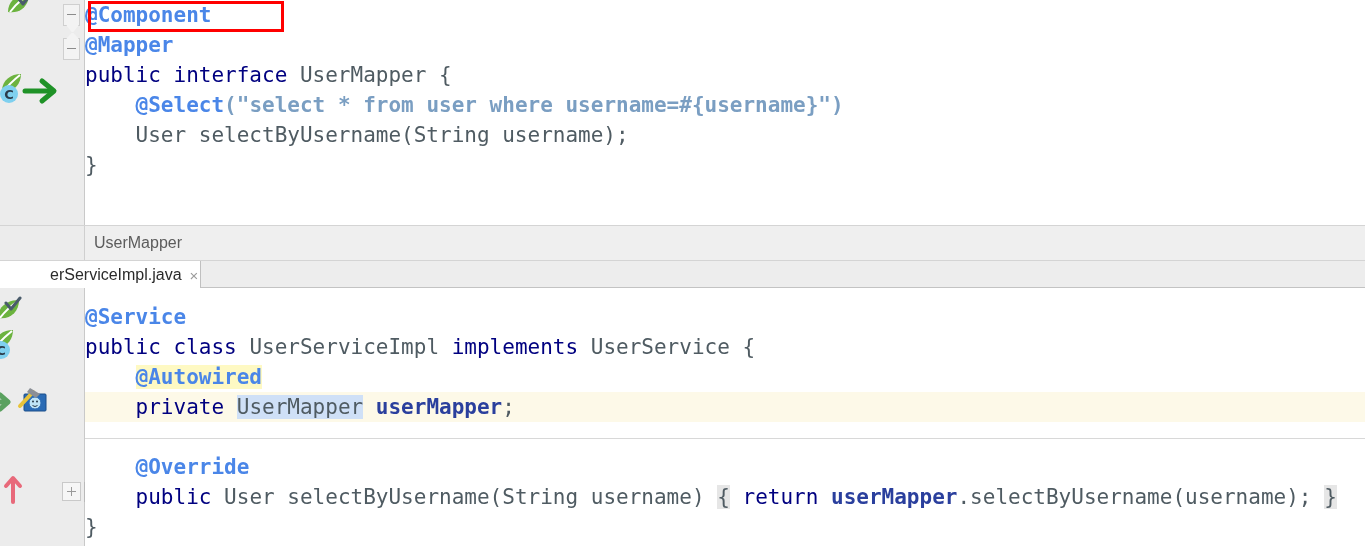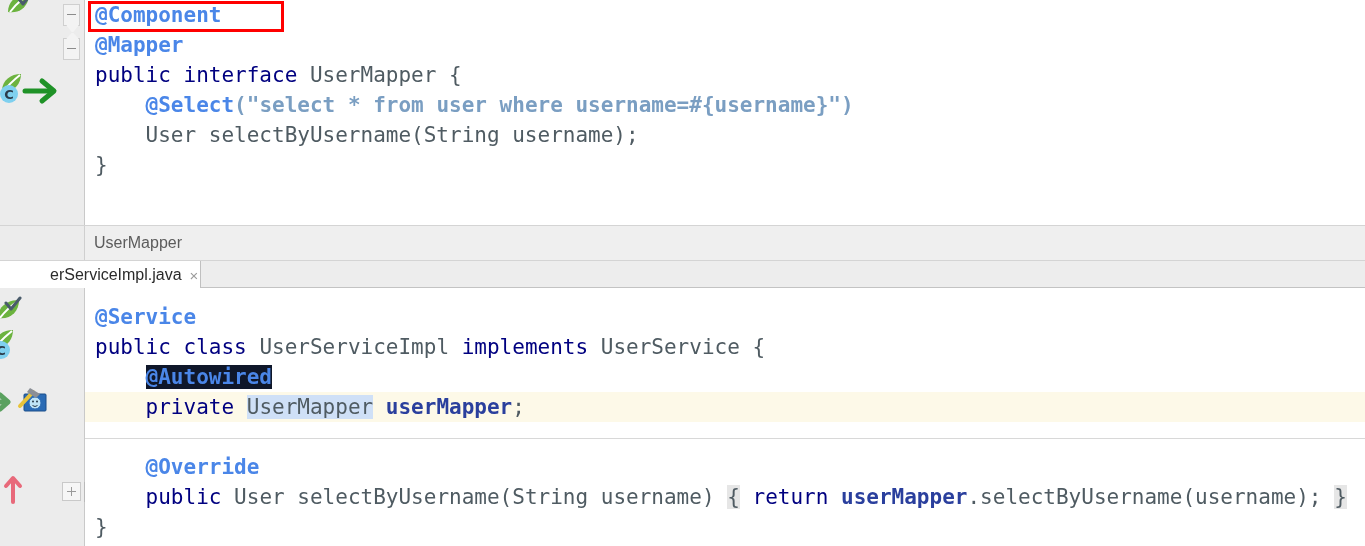--- a/index.html
+++ b/index.html
@@ -64,32 +64,31 @@
     font-family: "DejaVu Sans Mono", "Liberation Mono", monospace;
     font-size: 21px;
     line-height: 30px;
     color: #3c4043;
     white-space: pre;
   }
   .line {
     height: 30px;
     line-height: 30px;
     position: relative;
-    padding-left: 10px;
   }
   .line.hl-row { background: #fdf9e8; }
 
   
   .kw       { color: #000080; font-weight: normal; }
   .anno     { color: #4a86e8; font-weight: bold; }
   .ident    { color: #4f5b62; }
   .str      { color: #7a9ec2; font-weight: bold; }
   .plain    { color: #3c4043; }
   .fieldref { color: #2a3f9d; font-weight: bold; }
-  .hl-yellow{ background: #0f172a; }
+  .hl-yellow{ background: #fef9c3; }
   .hl-blue  { background: #cfe0f7; }
   .hl-grey  { background: #e6e6e6; }
 
   
   .red-box {
     position: absolute;
     left: 88px;
     top: 1px;
     width: 196px;
     height: 31px;

